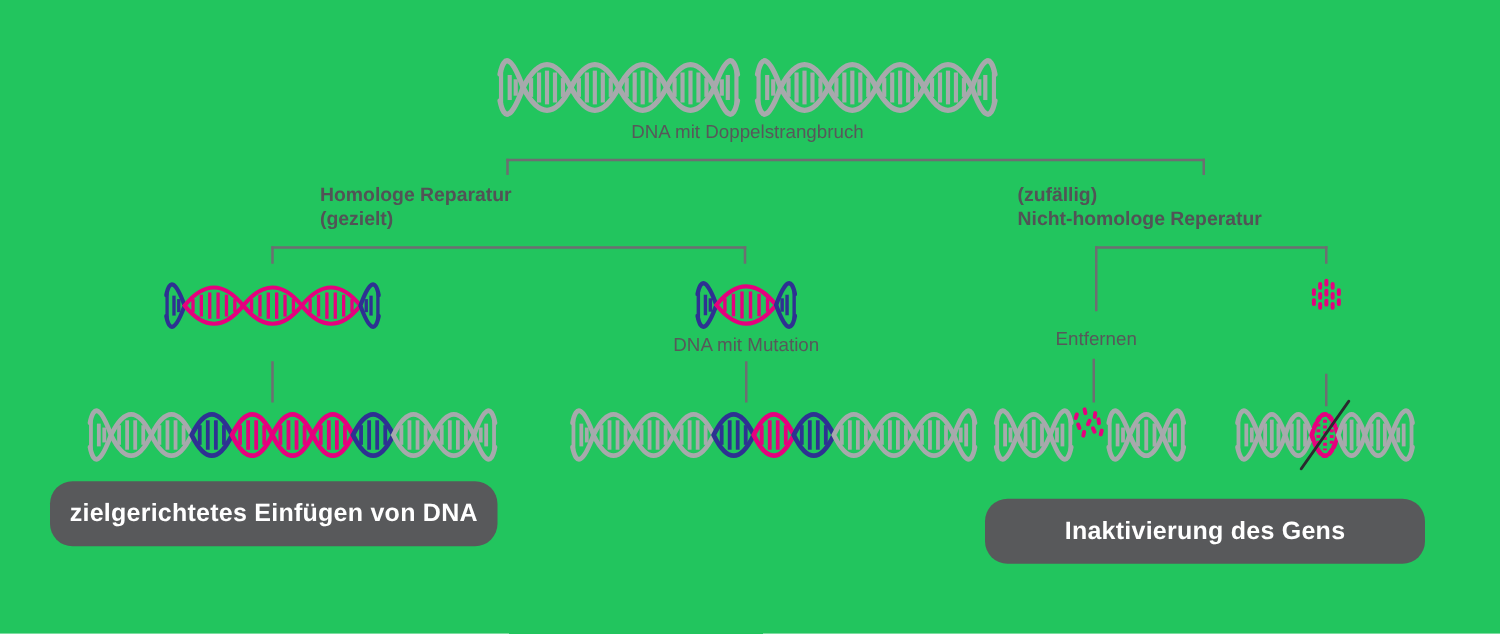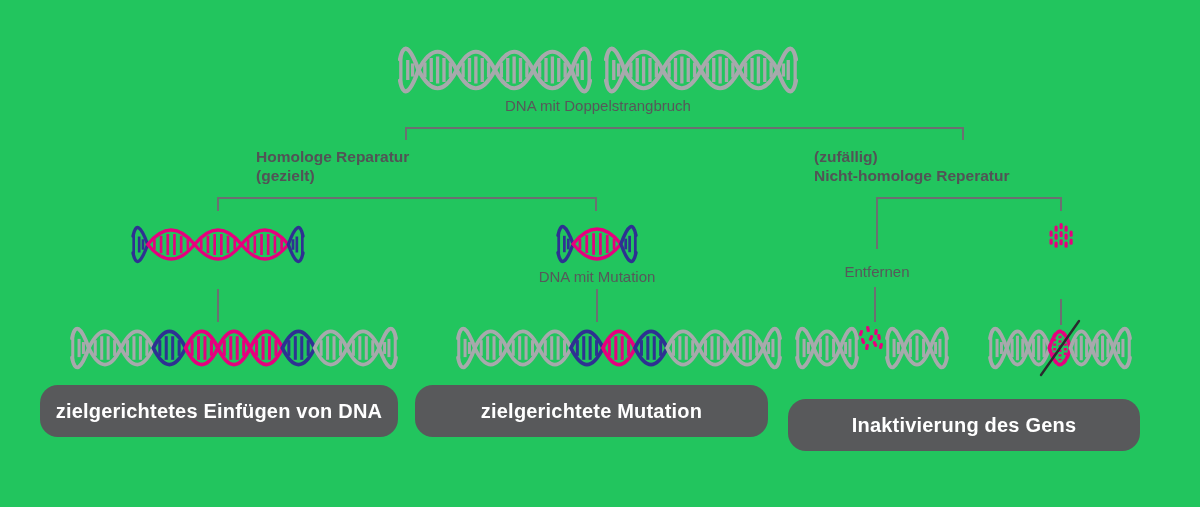--- a/index.html
+++ b/index.html
@@ -357,16 +357,15 @@
       <line x1="112.56" y1="7.73" x2="112.56" y2="32.27" stroke="#a7a9ac" stroke-width="3.04"></line>
       <line x1="117.88" y1="10.8" x2="117.88" y2="29.2" stroke="#a7a9ac" stroke-width="3.04"></line>
       <path d="M 123.2 20 Q 135.3 -13.16 140 10.38 M 123.2 20 Q 135.3 53.16 140 29.62" fill="none" stroke="#a7a9ac" stroke-width="3.8" stroke-linecap="round"></path>
       <line x1="139.24" y1="8.06" x2="139.24" y2="31.94" stroke="#a7a9ac" stroke-width="3.04" stroke-linecap="round"></line>
       <line x1="132.94" y1="10.88" x2="132.94" y2="29.12" stroke="#a7a9ac" stroke-width="3.04"></line>
       <line x1="128.58" y1="14.03" x2="128.58" y2="25.97" stroke="#a7a9ac" stroke-width="3.04"></line>
       <line x1="51" y1="47" x2="89" y2="-7" stroke="#2a2a2e" stroke-width="2.4" stroke-linecap="round"></line>
     </svg>
 
   <div class="btn abs" style="left:40px;top:385px;width:358px">zielgerichtetes Einfügen von DNA</div>
-  <div class="btn abs" style="left:415px;top:385px;width:353px">zielgerichtete Mutation</div>
   <div class="btn abs" style="left:788px;top:399px;width:352px">Inaktivierung des Gens</div>
 
 </div>
 
 </body></html>

